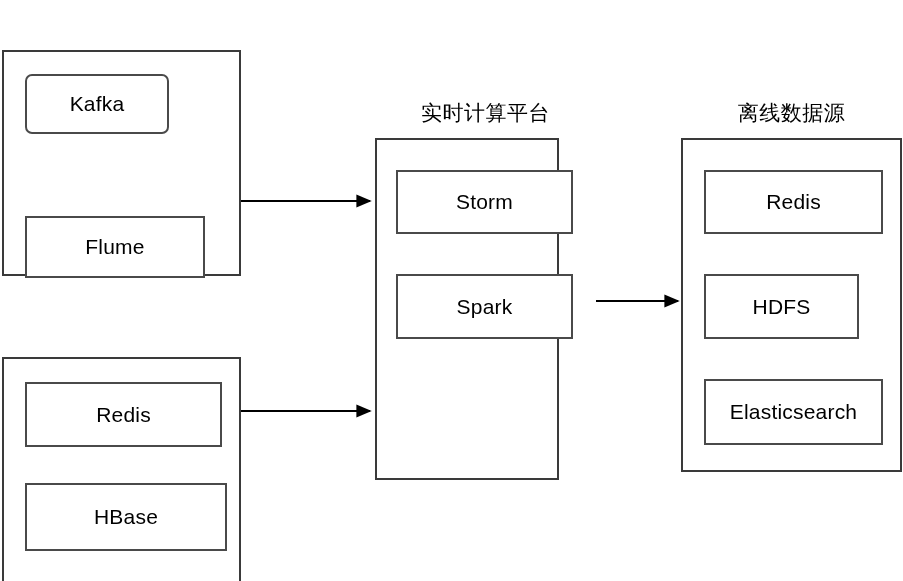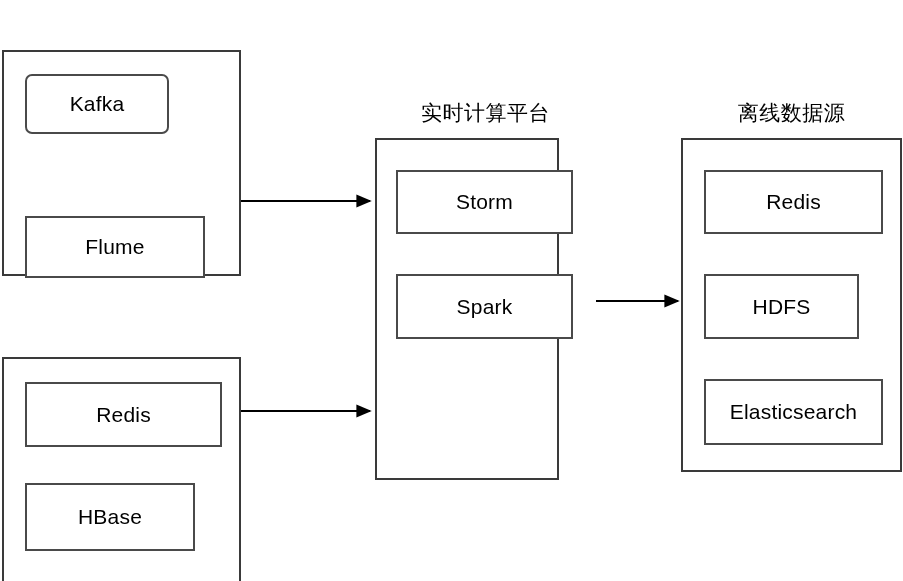--- a/index.html
+++ b/index.html
@@ -72,21 +72,21 @@
     <div class="node-box" style="left:21px; top:128px; width:180px; height:62px;margin-top:36px;">
       <span class="node-label">Flume</span>
     </div>
   </div>
 
 
   <div class="group-box" style="left:2px; top:357px; width:239px; height:230px;">
     <div class="node-box" style="left:21px; top:23px; width:197px; height:65px;">
       <span class="node-label">Redis</span>
     </div>
-    <div class="node-box" style="left:21px; top:124px; width:170px; height:68px;">
+    <div class="node-box" style="left:21px; top:124px; width:202px; height:68px;">
       <span class="node-label">HBase</span>
     </div>
   </div>
 
   <div class="group-title" style="left:375px; top:100px; width:221px;">实时计算平台</div>
 
   <div class="group-box" style="left:375px; top:138px; width:184px; height:342px;">
     <div class="node-box" style="left:19px; top:30px; width:177px; height:64px;">
       <span class="node-label">Storm</span>
     </div>

